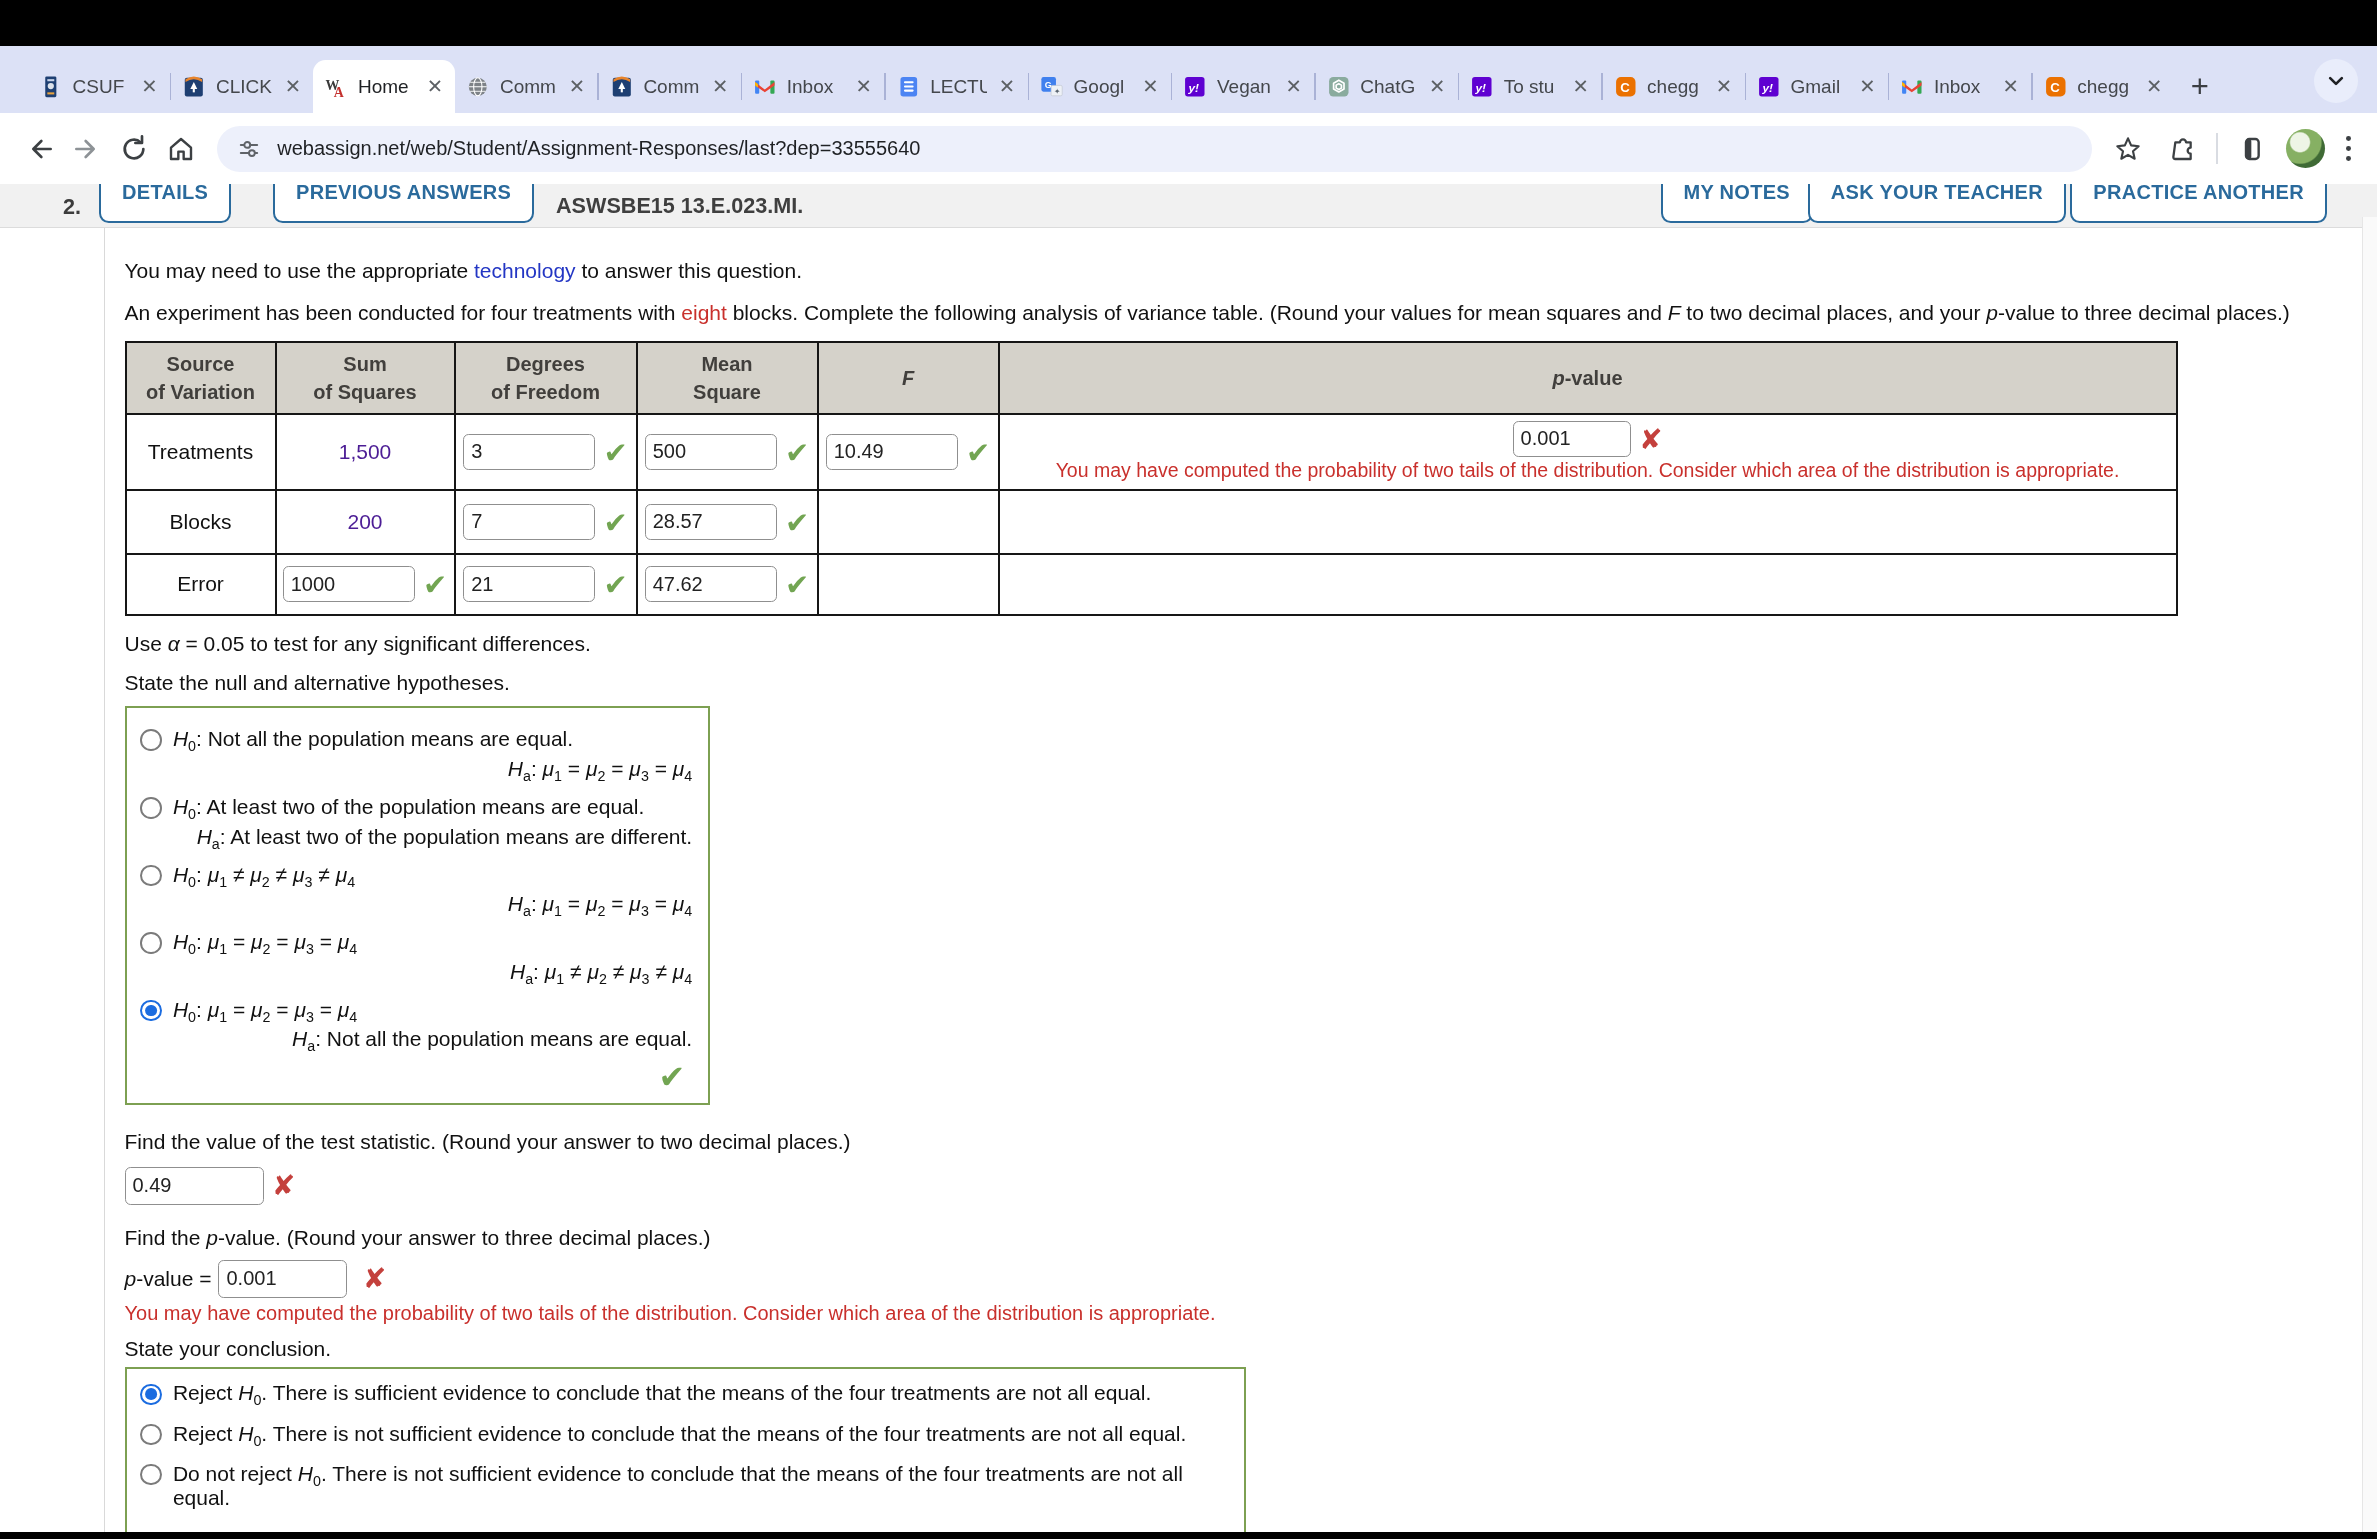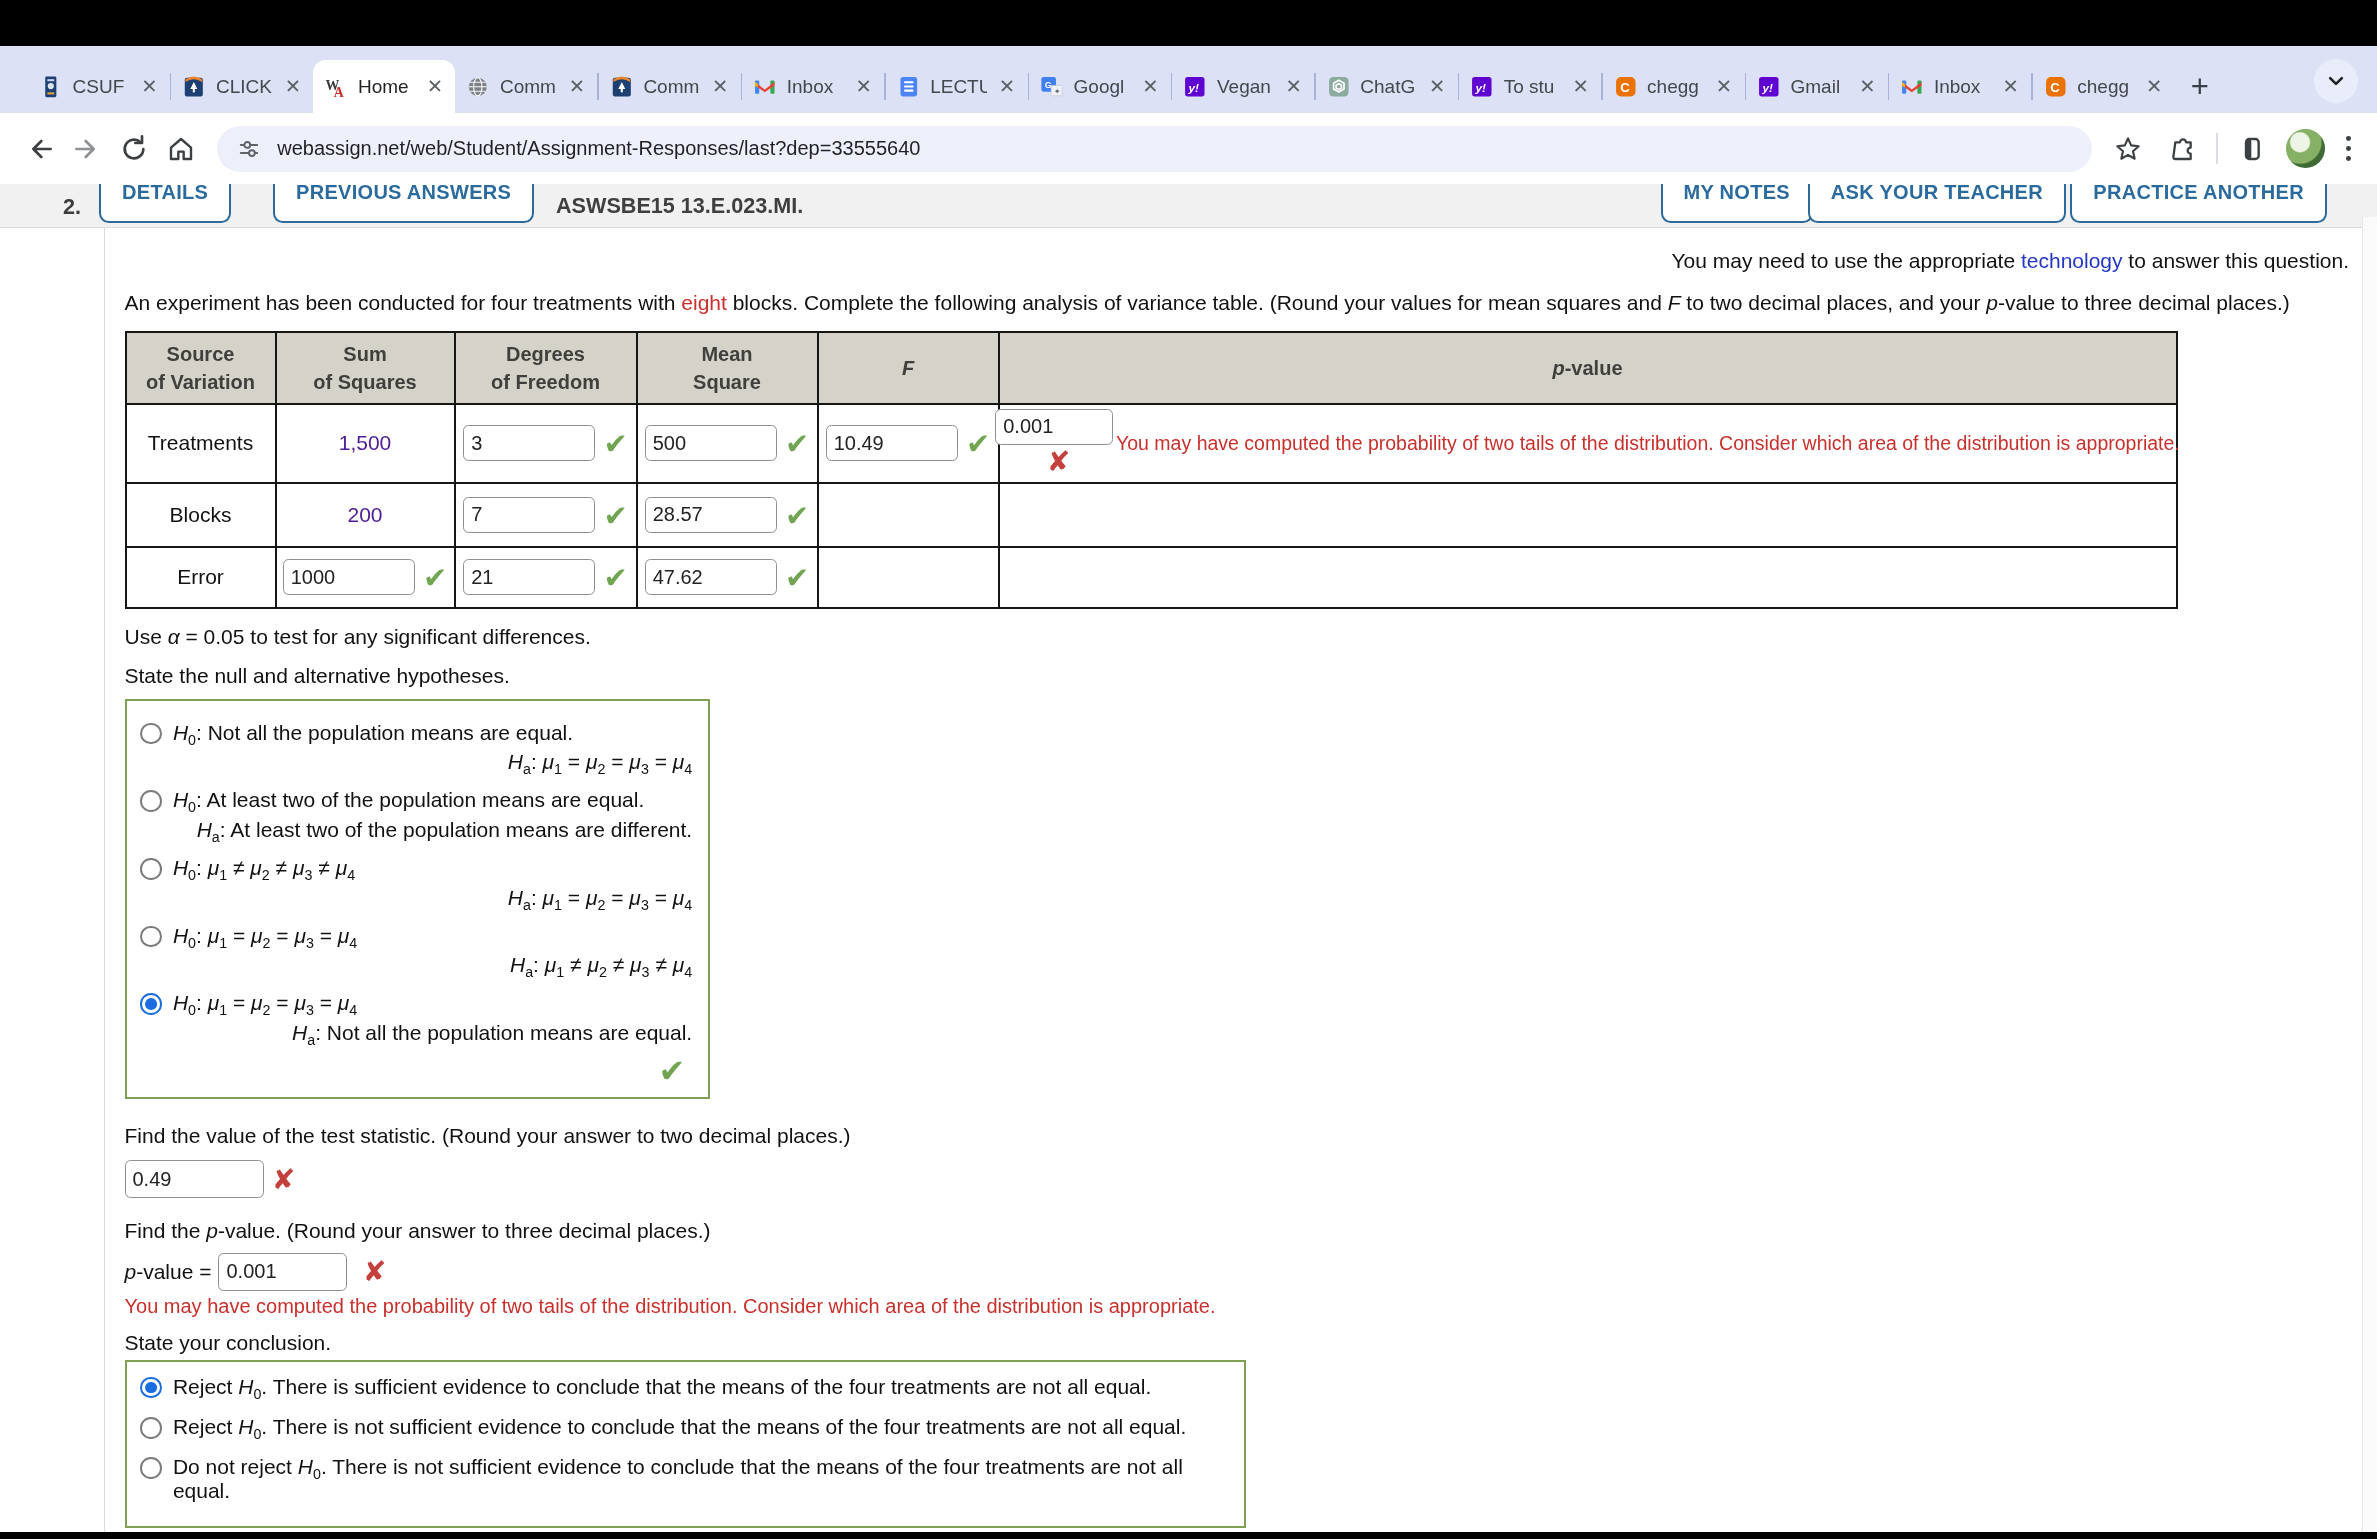--- a/index.html
+++ b/index.html
@@ -46,38 +46,38 @@
   .wab { position:absolute; bottom:4.2px; height:61px; border:2.8px solid #2a6a9c; border-radius:9.7px; background:#fff;
          color:#2a6a9c; font-weight:bold; font-size:20px; letter-spacing:0.3px;
          display:flex; align-items:center; justify-content:center; padding:0 21px; }
   .wa-title { position:absolute; left:556px; bottom:8.3px; font-size:21.6px; font-weight:bold; color:#3f3f3f; }
 
   
   .content { margin-left:104px; border-left:1.4px solid #d9d9d9; background:#fff; height:1322px;
              padding:8.3px 28px 0 19.5px; position:relative; font-size:21px; color:#111; }
   .scrollbar { position:absolute; top:217px; right:0; width:15.3px; height:1322px; background:#fafafa; border-left:0.7px solid #e6e6e6; z-index:5; }
 
-  .intro { margin-top:13px;text-align:right; }
+  .intro { margin-top:23px; }
   .link { color:#2336c4; cursor:pointer; }
   .prompt { margin-top:18px; }
   .hl-red { color:#c9302c; }
   i { font-style:italic; }
   sub { font-size:68%; line-height:0; }
 
   table.anova { margin-top:15.3px; border-collapse:collapse; width:2051px; table-layout:fixed; }
   table.anova th, table.anova td { border:2.1px solid #161616; text-align:center; vertical-align:middle; }
   table.anova th { background:#d5d2ca; color:#413f3c; font-weight:bold; font-size:20px; line-height:1.4; height:72px; }
   td.h-110 { height:76px; } td.h-92 { height:64px; } td.h-88 { height:61px; }
   .cell-red { color:#4c1d95; }
   input.ans { width:132px; height:36px; border:1.4px solid #8f8f8f; border-radius:5.6px; font-size:20px;
               padding:0 7px; color:#222; background:#fff; font-family:inherit; }
   input.ans-sm { width:118px; }
   .mark-ok { color:#72a552; font-size:29px; margin-left:8.3px; vertical-align:middle; }
   .mark-x { color:#c4403c; font-size:28px; font-weight:bold; margin-left:8.3px; vertical-align:middle; }
-  .pv-cell-inner { display:flex; flex-direction:row; align-items:center; justify-content:center; gap:2.8px; padding:4.2px 7px; }
+  .pv-cell-inner { display:flex; flex-direction:column; align-items:center; justify-content:center; gap:2.8px; padding:4.2px 7px; }
   .pv-cell-hint { color:#c9302c; font-size:19.5px; white-space:nowrap; }
 
   .alpha { margin-top:16px; }
   .sec-label { margin-top:15.3px; }
 
   .choice-box { border:2.1px solid #7da052; background:#fff; }
   .box-hyp { margin-top:11px; width:585px; padding:12.5px 12.5px 4.2px 11px; }
   .opt { padding:7px 2.8px;text-align:right; }
   .opt .l1 { display:flex; align-items:flex-start; gap:11px; }
   .opt .l2 { margin-left:33px; margin-top:5.6px; }

